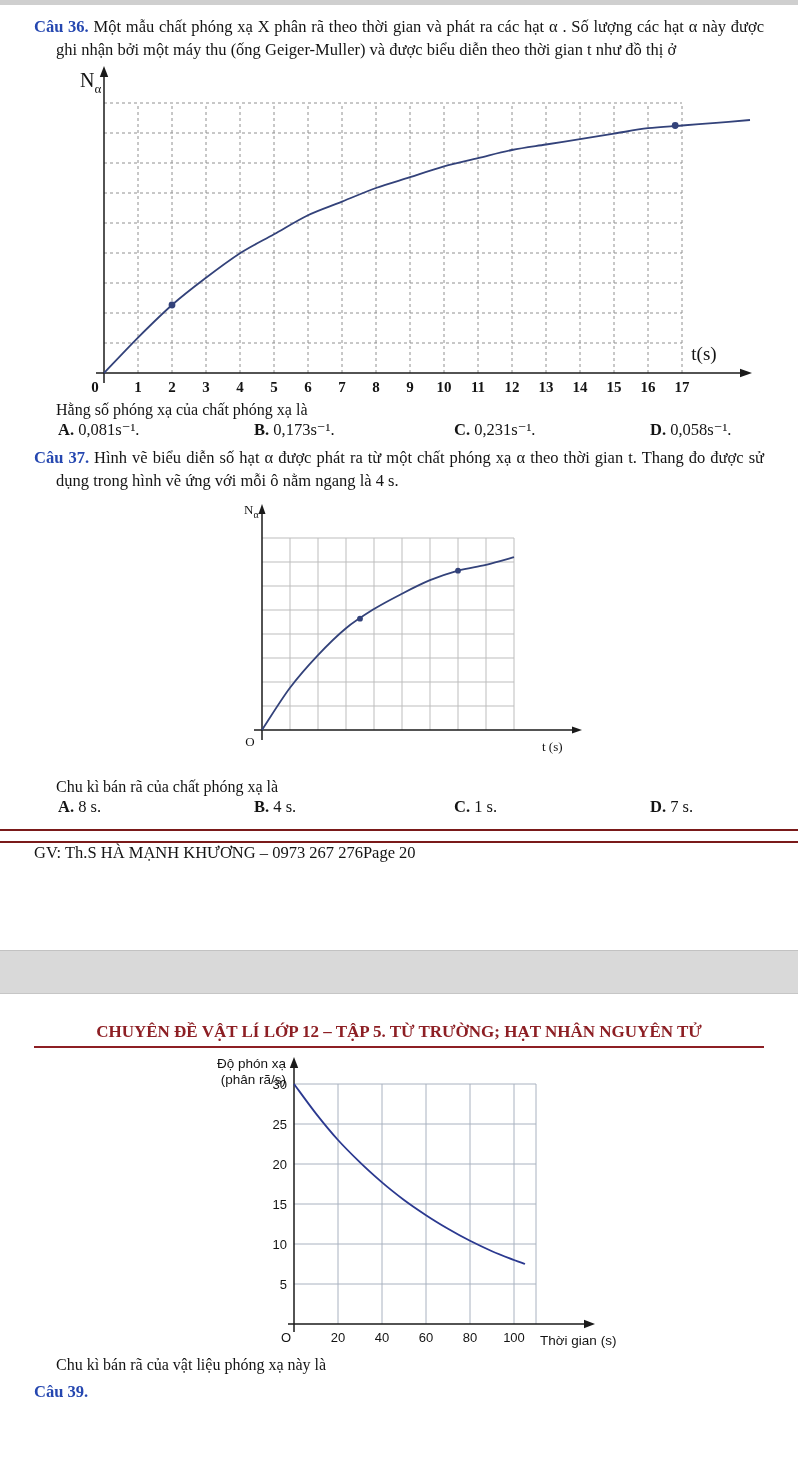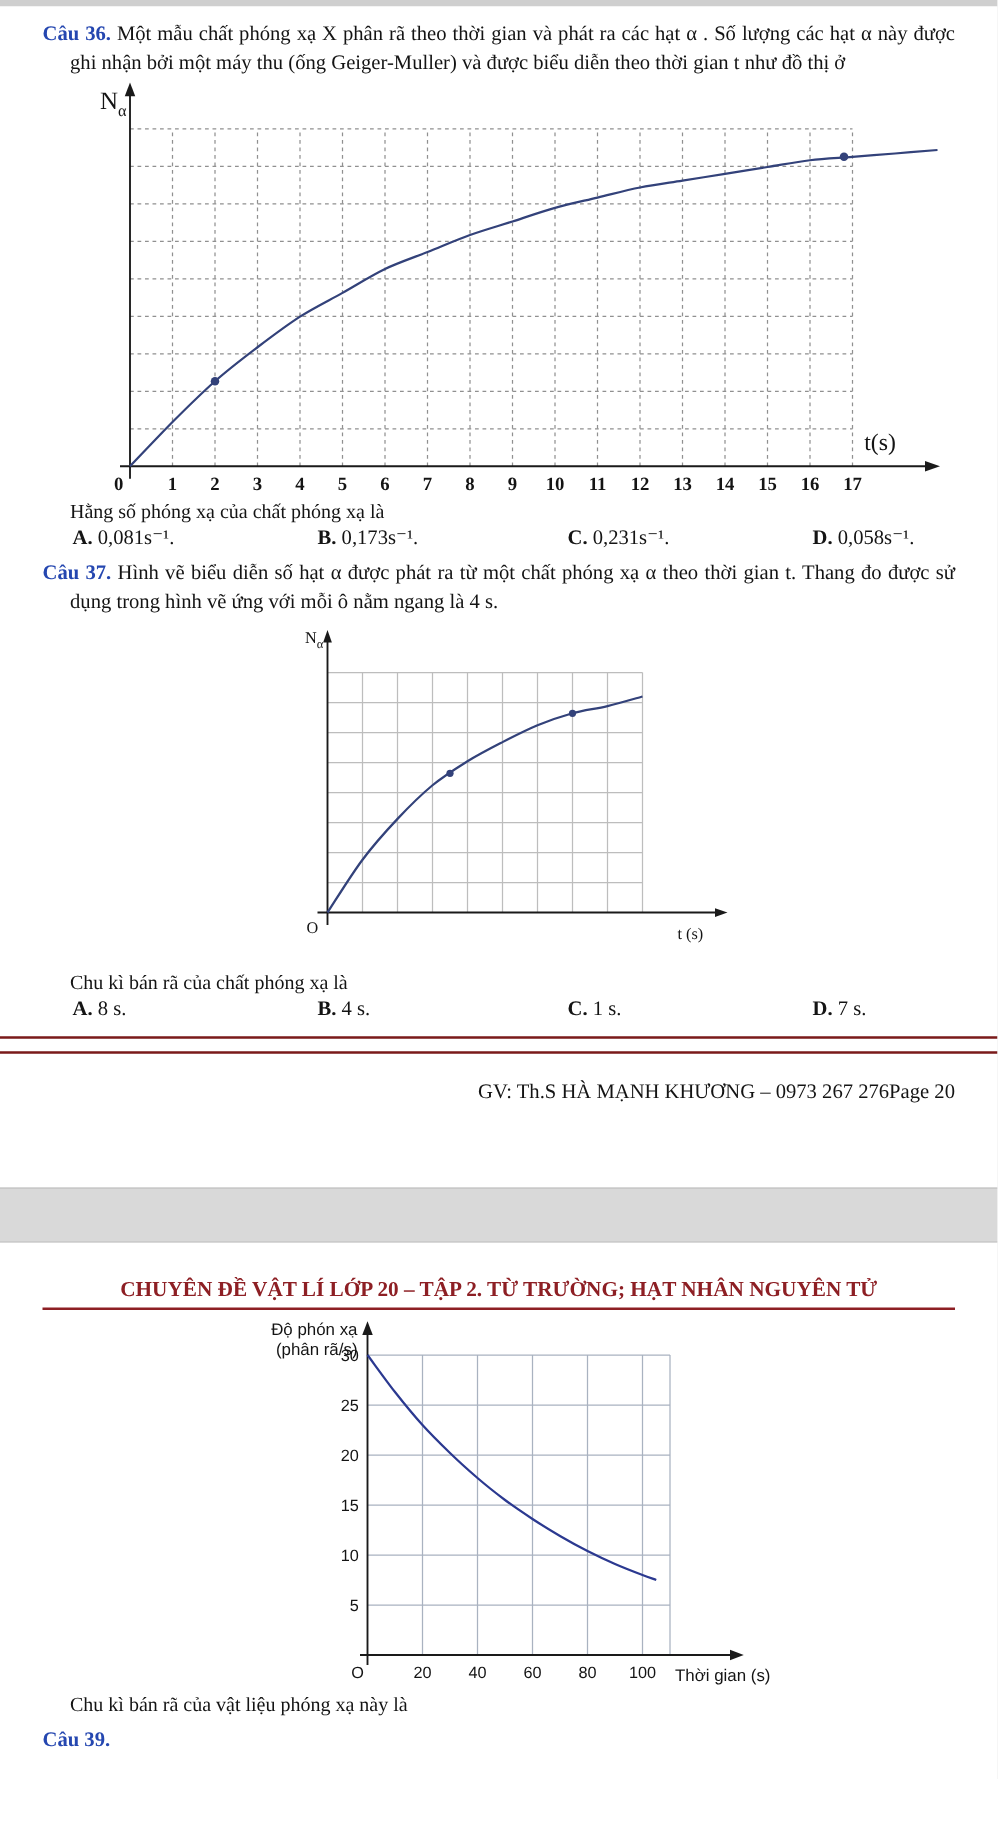--- a/index.html
+++ b/index.html
@@ -14,21 +14,21 @@
   .mt6{margin-top:6px}
   .hang{padding-left:22px;text-indent:-22px}
   .qlabel{color:var(--question-label-blue,#2547b0);font-weight:700}
   .prompt{font-size:16px;margin:2px 0 0;padding-left:22px}
   .options{display:grid;grid-template-columns:196px 200px 196px auto;padding-left:24px;font-size:16.5px;margin-top:1px}
   .opt b{font-weight:700}
   .chart1{margin:2px 0 0 30px}
   .chart2{margin:8px 0 0 200px}
   .chart3{margin:4px 0 0 160px}
   .footer-rule{margin:12px -34px 0;height:10px;border-top:2.5px solid var(--footer-rule-red,#7a1a1a);border-bottom:2.5px solid var(--footer-rule-red,#7a1a1a)}
-  .footer-row{display:flex;justify-content:flex-end;margin-top:20px;font-size:16.5px}
+  .footer-row{display:flex;justify-content:flex-start;margin-top:0;font-size:16.5px}
   .page-gap{height:42px;background:var(--page-gap-gray,#d9d9d9);border-top:1px solid #c2c2c2;border-bottom:1px solid #c6c6c6}
   .p2-header{margin:28px 0 0;text-align:center;font-weight:700;font-size:17px;color:var(--header-dark-red,#8d1f24);padding-bottom:4px;border-bottom:2px solid var(--header-dark-red,#8d1f24)}
   svg{display:block}
   svg text{font-family:"Liberation Serif","DejaVu Serif",serif;fill:#141414}
   .axis{stroke:#1a1a1a;stroke-width:1.5}
   .axisfill{fill:#1a1a1a}
   .curve{fill:none;stroke:var(--curve-dark-blue,#33427a);stroke-width:1.8}
   .curve3{fill:none;stroke:var(--curve-navy,#2b3990);stroke-width:1.8}
   .dot{fill:var(--curve-dark-blue,#33427a)}
   [data-name="q36-grid"] line{stroke:#909090;stroke-width:1;stroke-dasharray:3 3}
@@ -185,21 +185,21 @@
     <div class="footer-row" data-name="page-footer">
       <span data-name="footer-teacher-info">GV: Th.S HÀ MẠNH KHƯƠNG – 0973 267 276</span>
       <span data-name="footer-page-number">Page 20</span>
     </div>
   </section>
 
   <div class="page-gap" data-name="page-gap"></div>
 
   <section class="page page2" data-name="page-2">
 
-    <div class="p2-header" data-name="chapter-header">CHUYÊN ĐỀ VẬT LÍ LỚP 20 – TẬP 2. TỪ TRƯỜNG; HẠT NHÂN NGUYÊN TỬ</div>
+    <div class="p2-header" data-name="chapter-header">CHUYÊN ĐỀ VẬT LÍ LỚP 12 – TẬP 5. TỪ TRƯỜNG; HẠT NHÂN NGUYÊN TỬ</div>
 
 
     <div class="chart3" data-name="q38-chart">
       <svg data-name="q38-chart-svg" width="430" height="302" viewBox="0 0 430 302">
         <g data-name="q38-grid">
             <line x1="144" y1="272" x2="144" y2="32" data-name="grid-line"></line>
             <line x1="188" y1="272" x2="188" y2="32" data-name="grid-line"></line>
             <line x1="232" y1="272" x2="232" y2="32" data-name="grid-line"></line>
             <line x1="276" y1="272" x2="276" y2="32" data-name="grid-line"></line>
             <line x1="320" y1="272" x2="320" y2="32" data-name="grid-line"></line>

